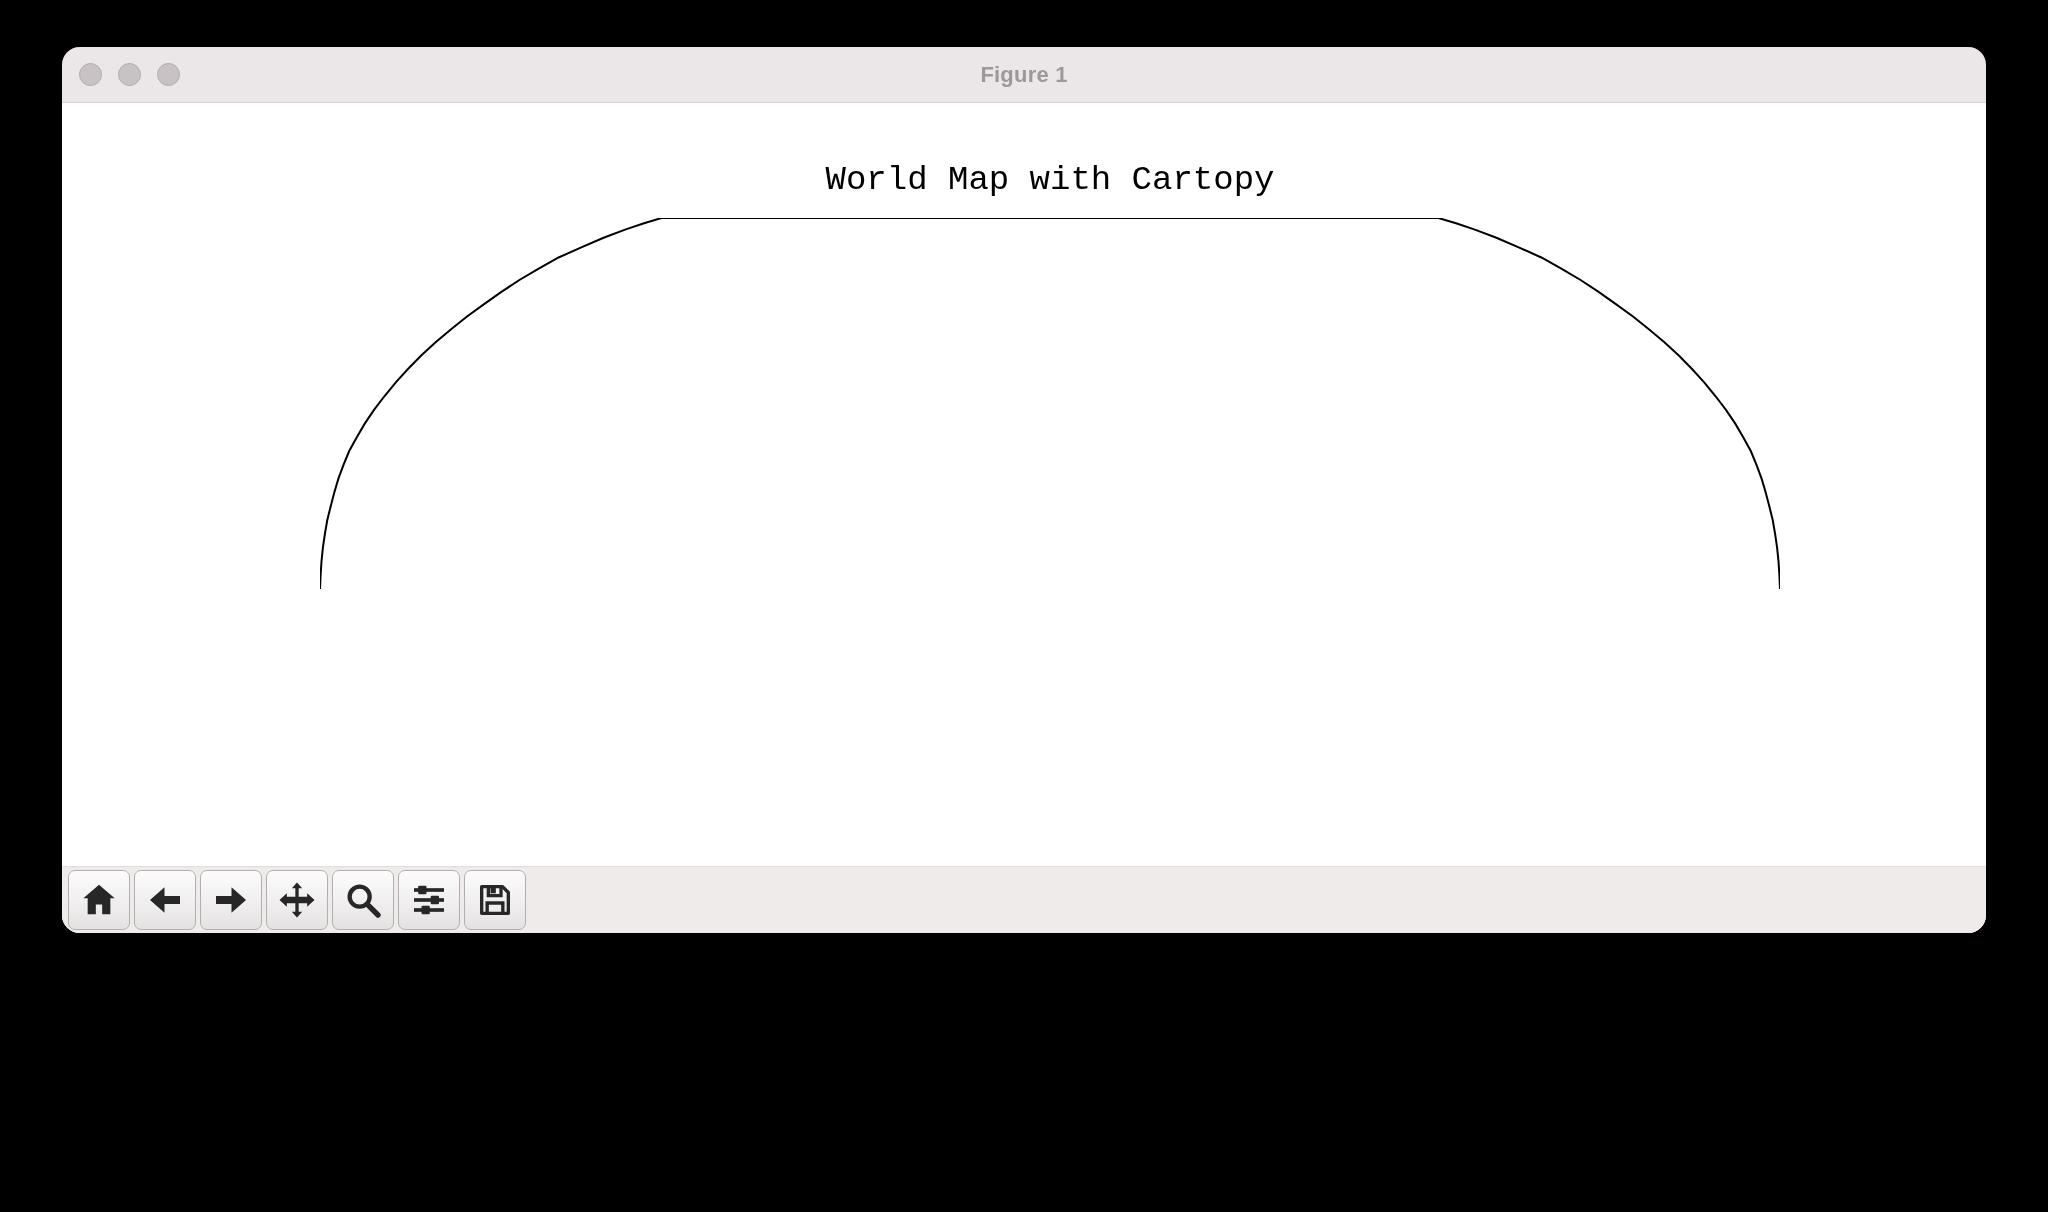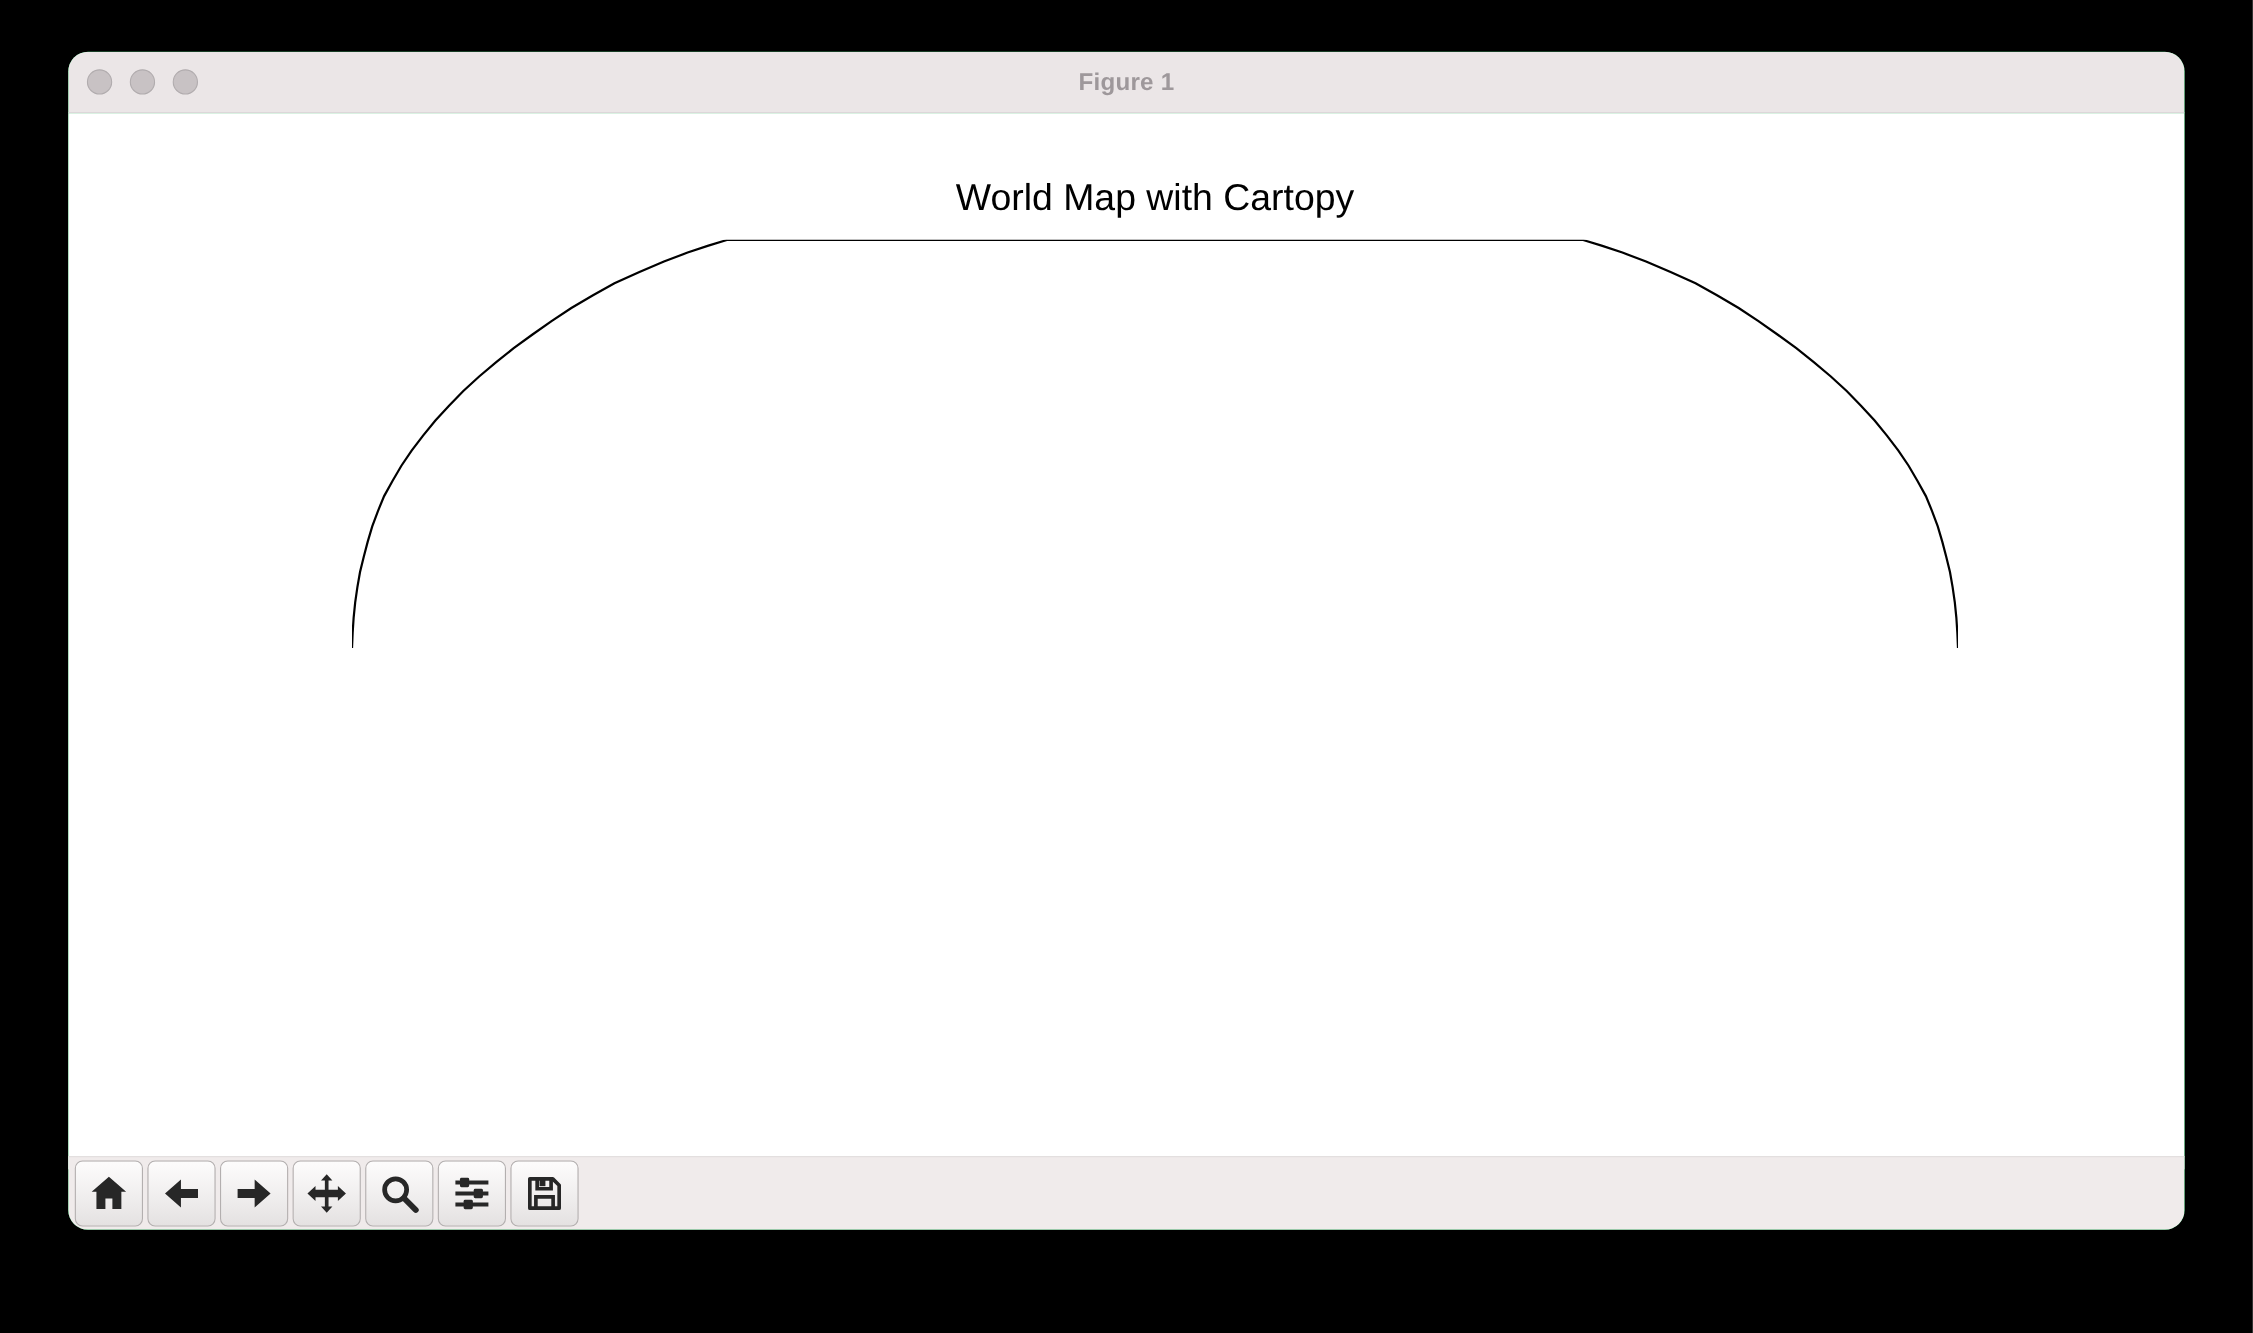--- a/index.html
+++ b/index.html
@@ -1,22 +1,22 @@
 <!DOCTYPE html>
 <html><head>
 <meta charset="utf-8">
 <style>
   html,body{margin:0;padding:0;}
   body{
     width:2048px;height:1212px;background:#000;position:relative;overflow:hidden;
     font-family:"Liberation Sans", sans-serif;
   }
   .window{
-    position:absolute;left:62px;top:47px;width:1924px;height:1071px;
-    background:#22c55e;border-radius:18px;overflow:hidden;
+    position:absolute;left:62px;top:47px;width:1924px;height:886px;
+    background:#a16207;border-radius:18px;overflow:hidden;
     box-shadow:0 22px 60px rgba(0,0,0,0.55);
   }
   .titlebar{
     position:absolute;left:0;top:0;width:100%;height:55px;
     background:#ebe6e7;border-bottom:1px solid #d9d4d5;
     display:flex;align-items:center;
   }
   .traffic-lights{position:absolute;left:17px;top:16px;display:flex;gap:16px;}
   .light{
     width:23px;height:23px;border-radius:50%;
@@ -25,21 +25,21 @@
   .window-title{
     width:100%;text-align:center;
     font-size:22px;font-weight:bold;color:#9e989b;
     letter-spacing:0.2px;
   }
   .content{
     position:absolute;left:0;top:56px;width:100%;height:960px;background:#ffffff;
   }
   .fig-title{
     position:absolute;left:258px;top:58px;width:1460px;
-    text-align:center;font-family:Liberation Sans, sans-serif;
+    text-align:center;font-family:Liberation Mono, monospace;
     font-size:34px;color:#000;
   }
   .map-wrap{position:absolute;left:258px;top:115px;width:1460px;height:742px;}
   .toolbar{
     position:absolute;left:0;bottom:0;width:100%;height:67px;
     background:#f0ebeb;border-top:1px solid #e2dddd;
     display:flex;align-items:center;gap:4px;
     padding-left:6px;box-sizing:border-box;
   }
   .tool-btn{

